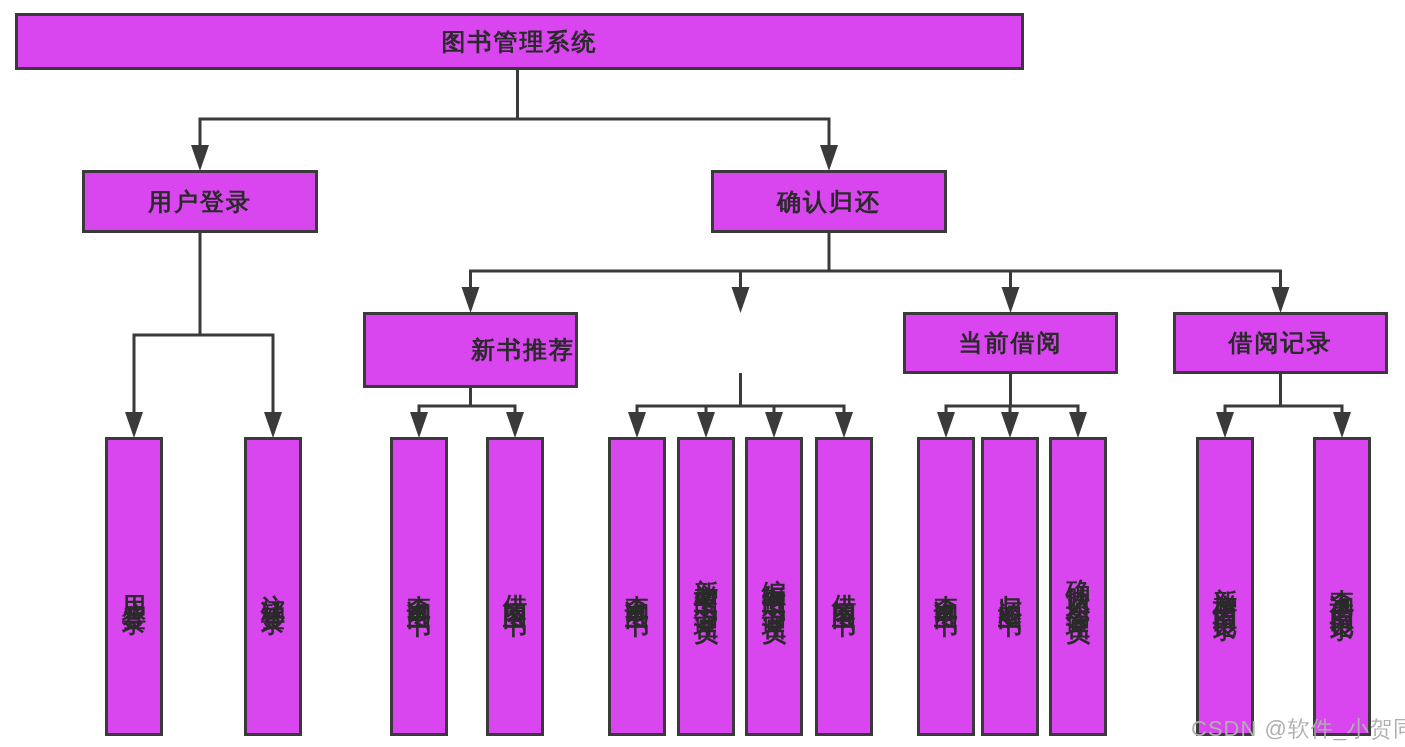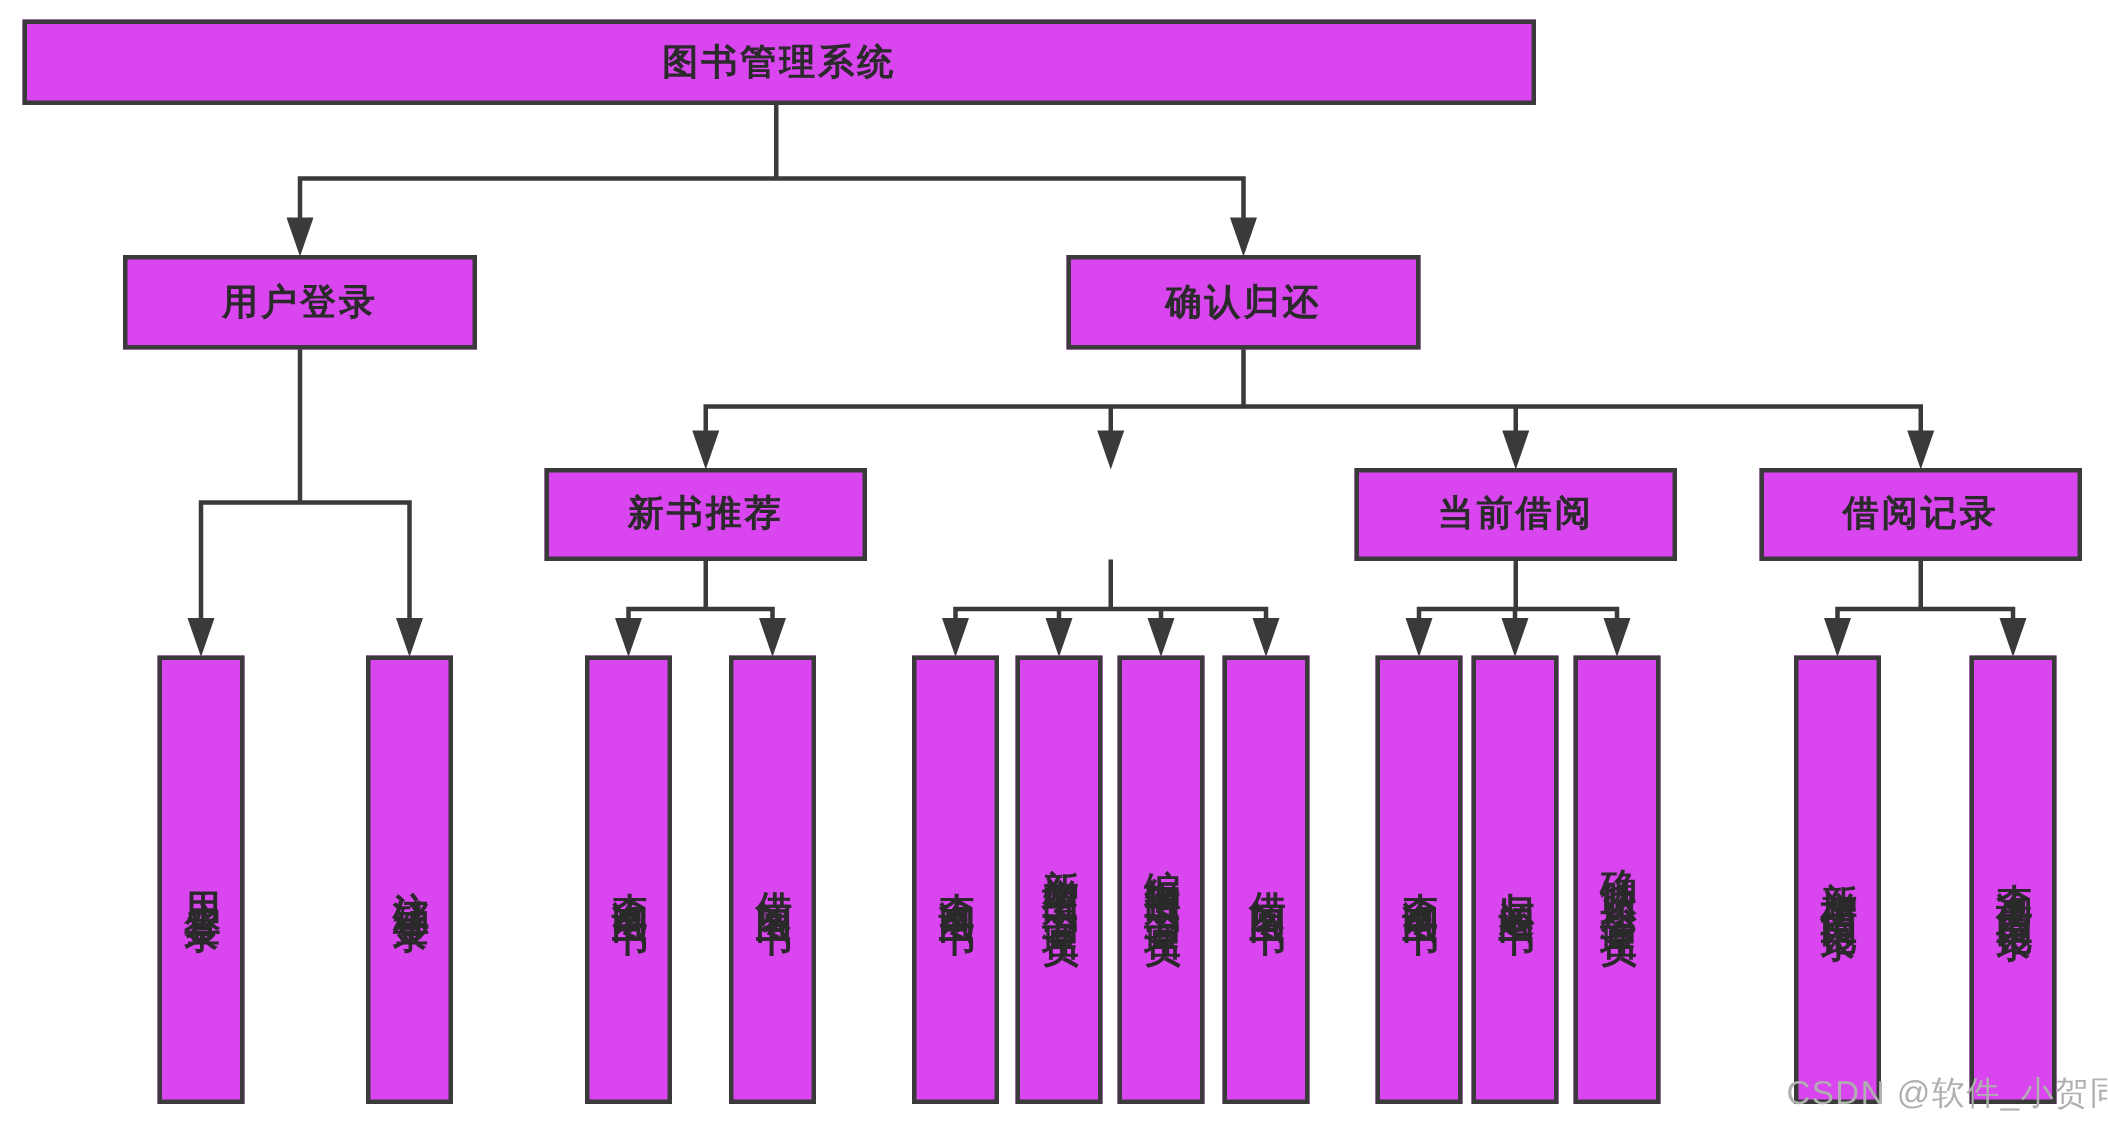--- a/index.html
+++ b/index.html
@@ -43,21 +43,21 @@
     writing-mode: vertical-rl;
     letter-spacing: 6px;
     font-size: 24px;
   }
   
   .p-root { left: 15px;  top: 13px;  width: 1009px; height: 57px; }
   
   .p-l1a  { left: 82px;  top: 170px; width: 236px; height: 63px; }
   .p-l1b  { left: 711px; top: 170px; width: 236px; height: 63px; }
   
-  .p-l2a  { left: 363px;  top: 312px; width: 215px; height: 62px; }
+  .p-l2a  { left: 363px;  top: 312px; width: 215px; height: 76px; justify-content: flex-end; }
   .p-l2b  { left: 633px;  top: 312px; width: 215px; height: 62px; }
   .p-l2c  { left: 903px;  top: 312px; width: 215px; height: 62px; }
   .p-l2d  { left: 1173px; top: 312px; width: 215px; height: 62px; }
   
   .leaf   { width: 58px; height: 299px; top: 437px; }
   .p-g1a  { left: 105px; }
   .p-g1b  { left: 244px; }
   .p-g2a  { left: 390px; }
   .p-g2b  { left: 486px; }
   .p-g3a  { left: 608px; }

